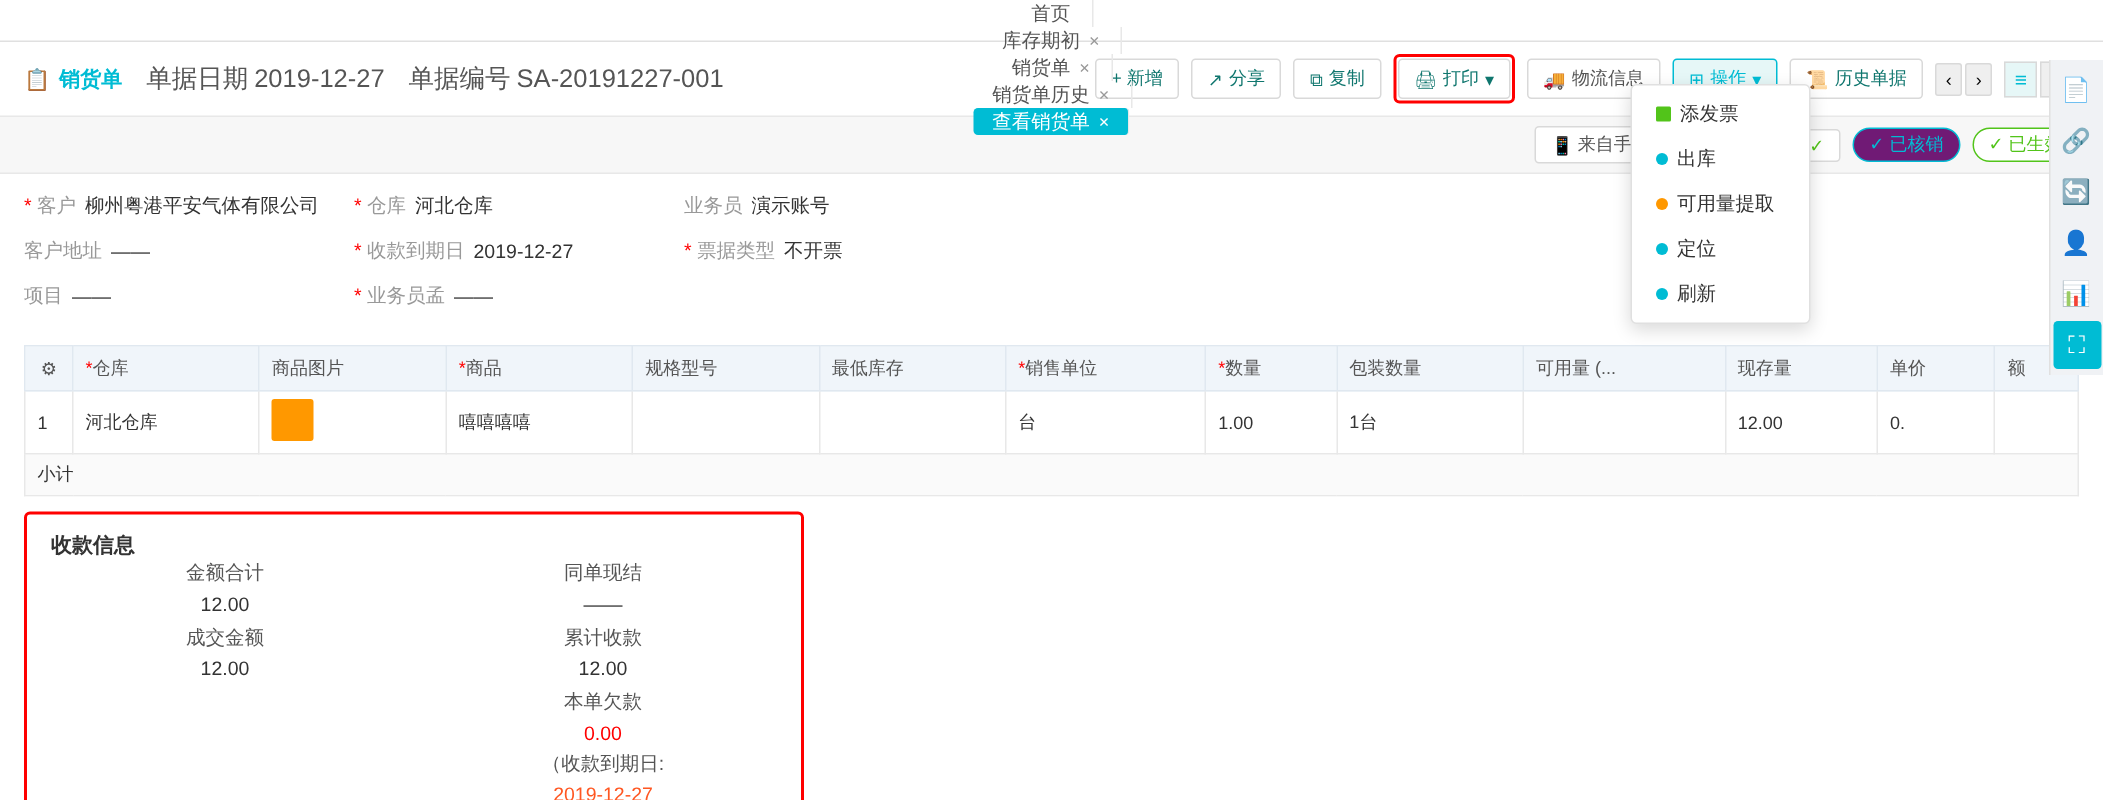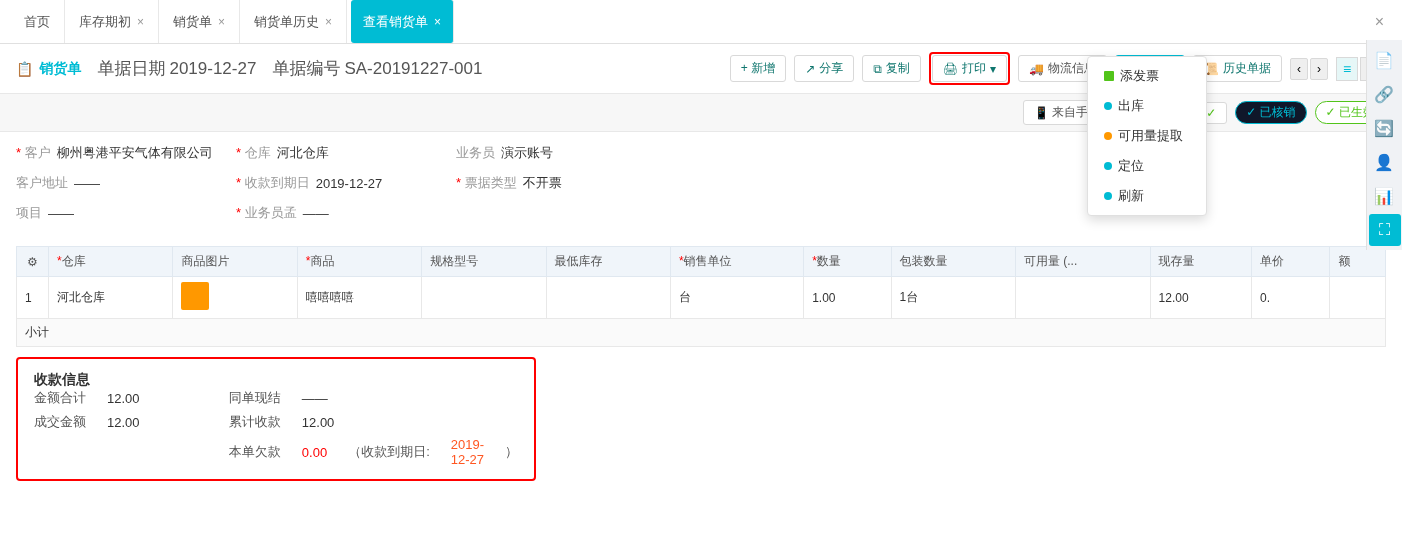--- a/index.html
+++ b/index.html
@@ -1,22 +1,23 @@
 <!DOCTYPE html>
 <html><head>
   <meta charset="utf-8">
   <style>
     * { box-sizing: border-box; margin: 0; padding: 0; }
     body { font-family: 'Microsoft YaHei', Arial, sans-serif; font-size: 13px; background: #f0f2f5; color: #333; }
 
     
     .tab-bar {
       display: flex; align-items: center; background: #fff;
-      border-bottom: 1px solid #e0e0e0; padding: 0 10px; height: 44px;
+      border-bottom: 1px solid #e0e0e0; padding: 0 10px; height: 28px;
       position: relative;
+      flex-direction: column;
     }
     .tab-item {
       display: flex; align-items: center; padding: 0 14px; height: 100%;
       cursor: pointer; font-size: 13px; color: #555; border-right: 1px solid #e8e8e8;
       white-space: nowrap;
     }
     .tab-item .close-icon { margin-left: 6px; color: #999; font-size: 12px; }
     .tab-item.highlight {
       background: #00bcd4; color: #fff; border-radius: 3px; margin: 0 4px; padding: 0 12px;
     }
@@ -36,21 +37,21 @@
     .doc-meta { display: flex; align-items: center; gap: 16px; font-size: 17px; color: #555; }
     .doc-meta span { display: flex; align-items: center; gap: 4px; }
     .doc-actions { margin-left: auto; display: flex; align-items: center; gap: 8px; }
     .btn-action {
       display: flex; align-items: center; gap: 4px; padding: 4px 10px;
       border: 1px solid #d9d9d9; border-radius: 3px; cursor: pointer;
       font-size: 12px; background: #fff; color: #0f766e; white-space: nowrap;
     }
     .btn-action.operate-btn { background: #e6f7f7; color: #00bcd4; border-color: #00bcd4; }
     .btn-action.logistics-btn { color: #555; }
-    .btn-status-sold { background: #0f172a; border: 1px solid #00bcd4; color: #00bcd4; border-radius: 20px; padding: 2px 10px; font-size: 12px; }
+    .btn-status-sold { background: #701a75; border: 1px solid #00bcd4; color: #00bcd4; border-radius: 20px; padding: 2px 10px; font-size: 12px; }
     .btn-status-effect { background: #fff; border: 1px solid #52c41a; color: #52c41a; border-radius: 20px; padding: 2px 10px; font-size: 12px; }
 
     
     .sub-toolbar {
       display: flex; align-items: center; padding: 6px 16px;
       background: #f7f7f7; border-bottom: 1px solid #e8e8e8; gap: 8px;
     }
     .btn-small {
       display: flex; align-items: center; gap: 3px; padding: 3px 10px;
       border: 1px solid #d9d9d9; border-radius: 3px; cursor: pointer;
@@ -84,21 +85,21 @@
       display: inline-block; border-radius: 2px;
     }
 
     
     .payment-box {
       margin: 10px 16px; border: 2px solid red; border-radius: 4px;
       padding: 12px 16px; max-width: 520px;
     }
     .payment-title { font-weight: bold; font-size: 14px; }
     .payment-grid { display: grid; grid-template-columns: 1fr 1fr; gap: 6px 20px; }
-    .payment-item { display: flex; align-items: center; gap: 21px; }
+    .payment-item { display: flex; align-items: center; gap: 4px; flex-direction: column; }
     .payment-label { color: #555; white-space: nowrap; }
     .payment-value { color: #333; }
     .payment-value.red { color: red; }
     .payment-value.orange { color: #ff5722; }
 
     
     .dropdown-overlay {
       position: absolute; top: 56px; right: 195px; z-index: 100;
       background: #fff; border: 1px solid #e0e0e0;
       border-radius: 4px; box-shadow: 0 4px 12px rgba(0,0,0,0.15);

